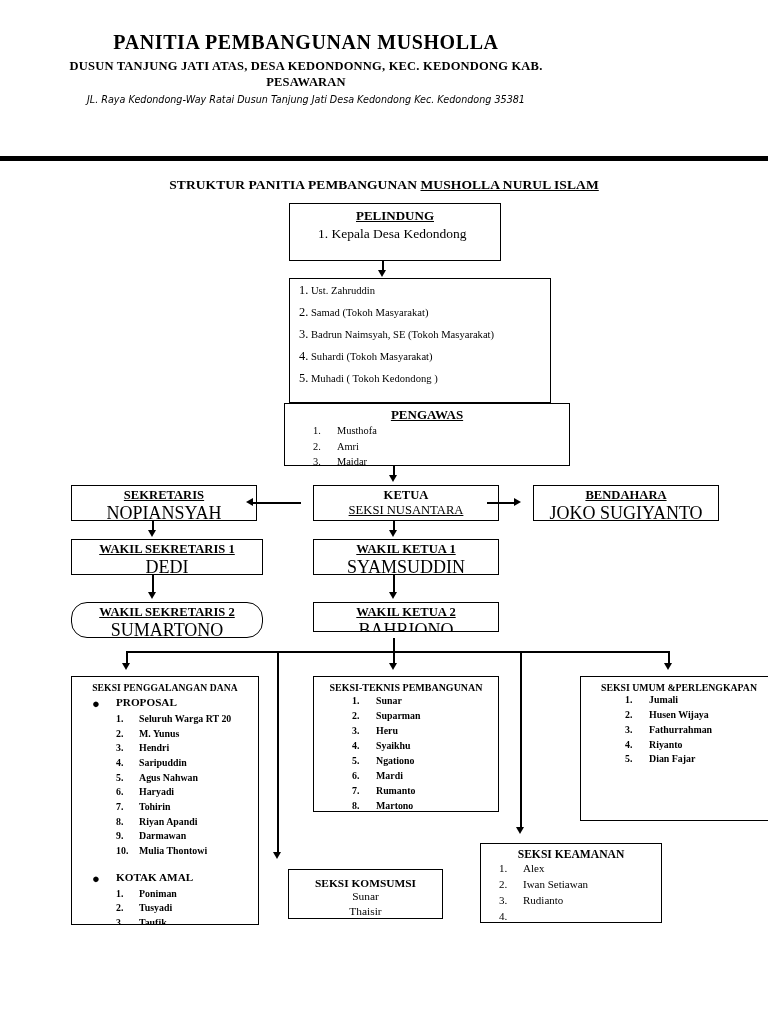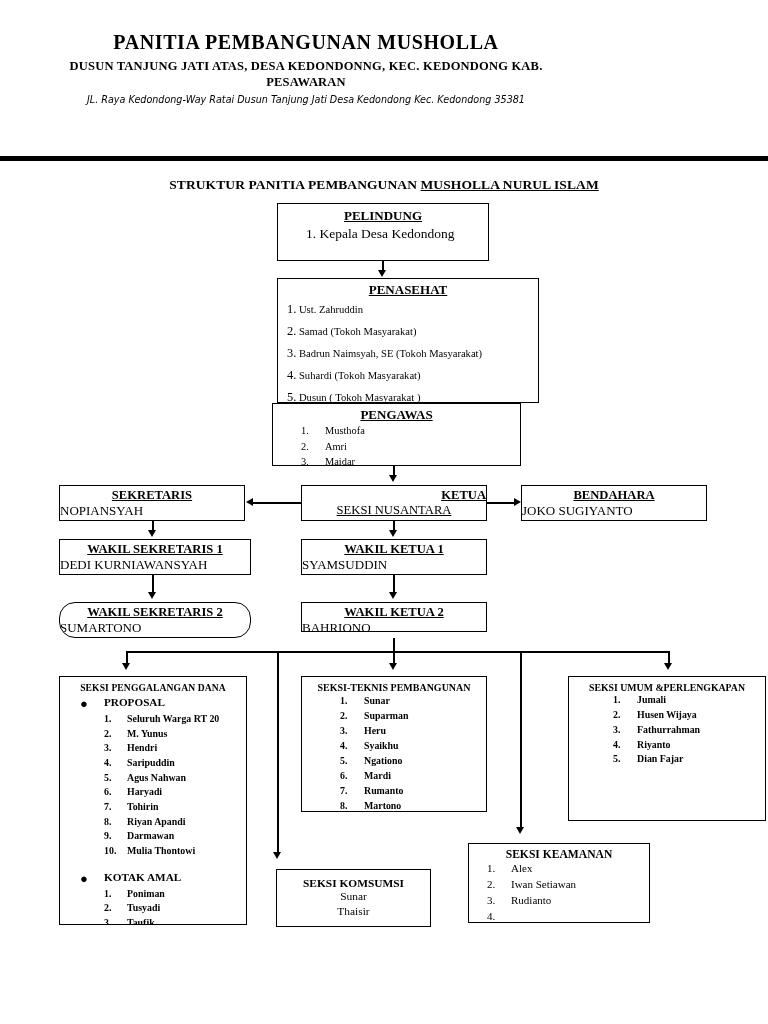--- a/index.html
+++ b/index.html
@@ -70,20 +70,21 @@
   }
   .chart-title .u { text-decoration: underline; margin-top: 39px; }
 
   
   .box {
     position: absolute;
     border: 1.5px solid #000;
     background: #fff;
     box-sizing: border-box;
     overflow: hidden;
+    margin-left: 12px;
   }
   .box-title {
     text-align: center;
     font-weight: bold;
     text-decoration: underline;
   }
 
   
   .vline, .hline {
     position: absolute;
@@ -124,34 +125,34 @@
   #box-pelindung .box-title { font-size: 13px; padding-top: 4px; }
   #box-pelindung .itm { font-size: 13.5px; padding-left: 28px; line-height: 1.45; }
 
   
   #box-penasehat { left: 277px; top: 278px; width: 262px; height: 125px; }
   #box-penasehat .box-title { font-size: 13px; padding-top: 3px; }
   #box-penasehat .itm { font-size: 10.6px; padding-left: 9px; line-height: 1.78; white-space: nowrap; }
   #box-penasehat .itm .n { font-size: 12.4px; }
 
   
-  #box-pengawas { left: 272px; top: 403px; width: 249px; height: 63px; }
+  #box-pengawas { left: 272px; top: 403px; width: 286px; height: 63px; }
   #box-pengawas .box-title { font-size: 13px; padding-top: 3px; }
   #box-pengawas .num-row { font-size: 10.4px; line-height: 1.5; padding-left: 28px; }
   #box-pengawas .num { width: 24px; }
 
   
   #box-ketua { left: 301px; top: 485px; width: 186px; height: 36px; }
-  #box-ketua .l1 { font-size: 12.6px; font-weight: bold; text-align: right; text-decoration: underline; padding-top: 2px; }
+  #box-ketua .l1 { font-size: 12.6px; font-weight: bold; text-align: center; padding-top: 2px; }
   #box-ketua .l2 { font-size: 12.6px; text-align: center; text-decoration: underline; }
 
   #box-sekretaris { left: 59px; top: 485px; width: 186px; height: 36px; }
   #box-bendahara { left: 521px; top: 485px; width: 186px; height: 36px; }
   .lead .l1 { font-size: 12.6px; font-weight: bold; text-align: center; text-decoration: underline; padding-top: 2px; }
-  .lead .l2 { font-size: 13px; text-align: left; }
+  .lead .l2 { font-size: 18px; text-align: center; }
 
   #box-wasek1 { left: 59px; top: 539px; width: 192px; height: 36px; }
   #box-wasek2 { left: 59px; top: 602px; width: 192px; height: 36px; border-radius: 16px; }
   #box-waket1 { left: 301px; top: 539px; width: 186px; height: 36px; }
   #box-waket2 { left: 301px; top: 602px; width: 186px; height: 30px; }
 
   
   #box-dana { left: 59px; top: 676px; width: 188px; height: 249px; }
   #box-dana .sec-title { font-size: 9.6px; font-weight: bold; text-align: center; padding-top: 5px; letter-spacing: 0.1px; }
   #box-dana .bullet-row { display: flex; font-size: 11.2px; font-weight: bold; padding-left: 20px; margin-top: 3px; }
@@ -163,21 +164,21 @@
   #box-teknis { left: 301px; top: 676px; width: 186px; height: 136px; }
   #box-teknis .sec-title { font-size: 10px; font-weight: bold; text-align: center; padding-top: 5px; }
   #box-teknis .num-row { font-size: 9.9px; font-weight: bold; line-height: 1.52; padding-left: 38px; }
   #box-teknis .num { width: 24px; }
 
   #box-umum { left: 568px; top: 676px; width: 198px; height: 145px; }
   #box-umum .sec-title { font-size: 9.8px; font-weight: bold; text-align: center; padding-top: 5px; }
   #box-umum .num-row { font-size: 9.9px; font-weight: bold; line-height: 1.5; padding-left: 44px; }
   #box-umum .num { width: 24px; }
 
-  #box-komsumsi { left: 276px; top: 869px; width: 155px; height: 58px; }
+  #box-komsumsi { left: 276px; top: 869px; width: 155px; height: 50px; }
   #box-komsumsi .sec-title { font-size: 11.4px; font-weight: bold; text-align: center; padding-top: 7px; }
   #box-komsumsi .ln { font-size: 11.4px; text-align: center; line-height: 1.35; }
 
   #box-keamanan { left: 468px; top: 843px; width: 182px; height: 80px; }
   #box-keamanan .sec-title { font-size: 11.6px; font-weight: bold; text-align: center; padding-top: 4px; }
   #box-keamanan .num-row { font-size: 11px; line-height: 1.45; padding-left: 18px; }
   #box-keamanan .num { width: 24px; }
 </style>
 </head>
 <body>
@@ -195,26 +196,25 @@
 
 <div class="box" id="box-pelindung">
   <div class="box-title">PELINDUNG</div>
   <div class="itm">1. Kepala Desa Kedondong</div>
 </div>
 
 <div class="vline" style="left:382px; top:261px; height:11px;"></div>
 <div class="arrow-down" style="left:378px; top:270px;"></div>
 
 <div class="box" id="box-penasehat">
-  <div class="box-title">PENASEHAT</div>
   <div class="itm"><span class="n">1.</span> <span>Ust. Zahruddin</span></div>
   <div class="itm"><span class="n">2.</span> <span>Samad  (Tokoh Masyarakat)</span></div>
   <div class="itm"><span class="n">3.</span> <span>Badrun Naimsyah, SE (Tokoh Masyarakat)</span></div>
   <div class="itm"><span class="n">4.</span> <span>Suhardi (Tokoh Masyarakat)</span></div>
-  <div class="itm"><span class="n">5.</span> <span>Dusun ( Tokoh Masyarakat )</span></div>
+  <div class="itm"><span class="n">5.</span> <span>Muhadi ( Tokoh Kedondong )</span></div>
 
 </div>
 
 <div class="box" id="box-pengawas">
   <div class="box-title">PENGAWAS</div>
   <div class="num-row">
       <span class="num">1.</span>
       <span class="txt">Musthofa</span>
     </div>
   <div class="num-row">

